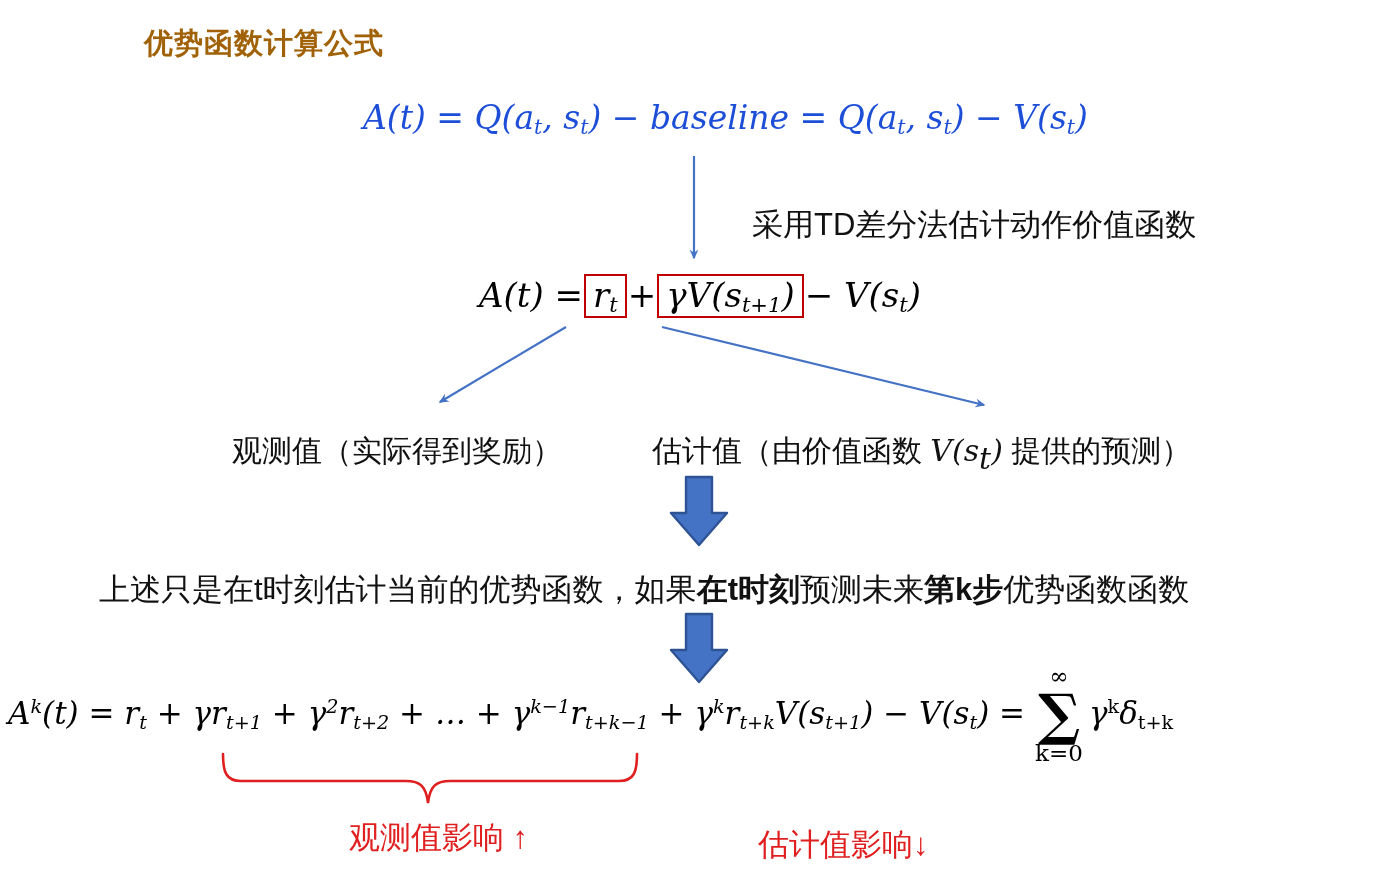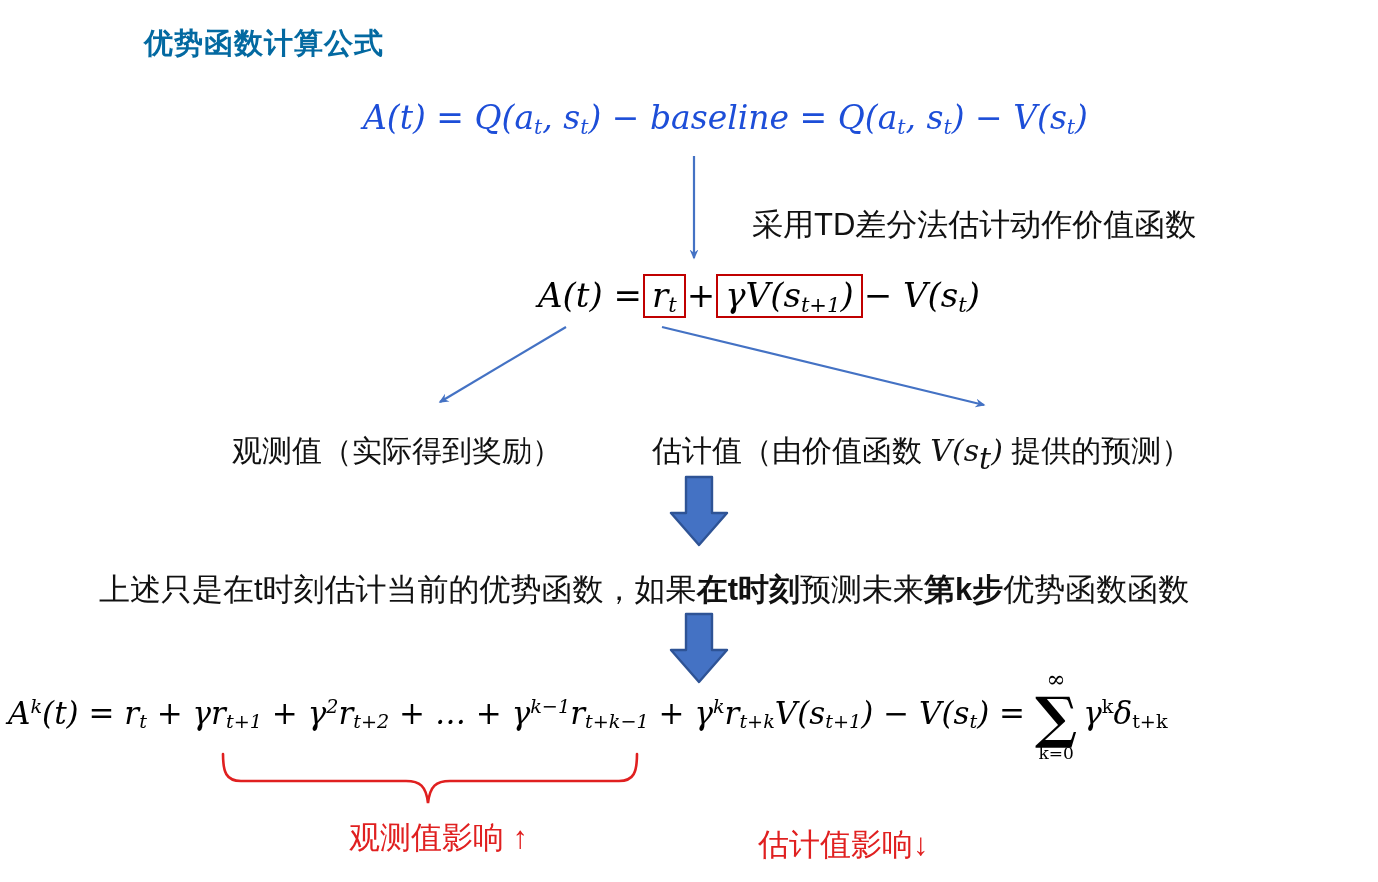--- a/index.html
+++ b/index.html
@@ -5,42 +5,42 @@
   :root{
     --blue:#4472C4; --blue-dark:#2E5395; --red-box:#C00000; --red:#E02020;
   }
   *{margin:0;padding:0;box-sizing:border-box;}
   body{background:#fff;}
   .canvas{
     position:relative;width:1378px;height:882px;background:#ffffff;
     font-family:"Liberation Sans","DejaVu Sans",sans-serif;color:#1a1a1a;overflow:hidden;
   }
   .abs{position:absolute;}
-  .title{font-size:29px;font-weight:bold;letter-spacing:1px;color:#0369a1;}
+  .title{font-size:29px;font-weight:bold;letter-spacing:1px;color:#a16207;}
   .cn{font-size:31px;color:#111;margin-top:12px;}
   .math{font-family:"DejaVu Serif","Liberation Serif",serif;font-style:italic;}
   .math .rm, .rm{font-style:normal;}
   .b{font-weight:bold;}
   sub,sup{font-size:62%;line-height:0;}
   sub{vertical-align:-0.25em;}
   sup{vertical-align:0.55em;}
   .f1{left:363px;top:98px;width:700px;text-align:center;font-size:33px;color:#1d4ed8;}
-  .f2{left:420px;top:274px;width:560px;text-align:right;font-size:34px;color:#000;}
+  .f2{left:420px;top:274px;width:560px;text-align:center;font-size:34px;color:#000;}
   .rbox{display:inline-block;border:2.5px solid var(--red-box);padding:1px 7px 2px 7px;margin:0 1px;line-height:1.1;}
   .td-note{left:752px;top:192px;}
   .observed-label{left:232px;top:419px;font-size:30px;text-align:right;}
   .estimated-label{left:652px;top:419px;font-size:30px;}
   .estimated-label .math{font-size:30px;}
   .sentence{left:99px;top:557px;font-size:31px;white-space:nowrap;}
   .f3{left:8px;top:648px;width:1368px;height:134px;display:flex;align-items:center;font-size:31px;color:#000;}
   .fline span{white-space:pre;}
   .sum{display:inline-flex;flex-direction:column;align-items:center;vertical-align:middle;margin:0 6px 0 10px;font-style:normal;}
   .sum-top{font-size:23px;line-height:1.05;}
   .sum-sig{font-size:56px;line-height:0.95;font-weight:bold;}
-  .sum-bot{font-size:17px;line-height:1.1;}
+  .sum-bot{font-size:23px;line-height:1.1;}
   .red-label{color:var(--red);font-size:31px;font-weight:500;}
   .red1{left:349px;top:817px;}
   .red2{left:758px;top:824px;}
   svg.overlay{position:absolute;left:0;top:0;width:1378px;height:882px;pointer-events:none;}
 </style>
 </head>
 <body>
 
 <div class="canvas">
 

